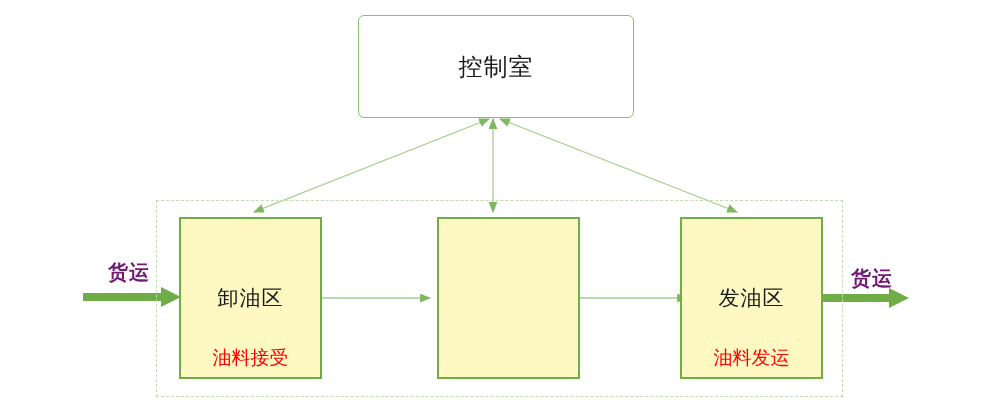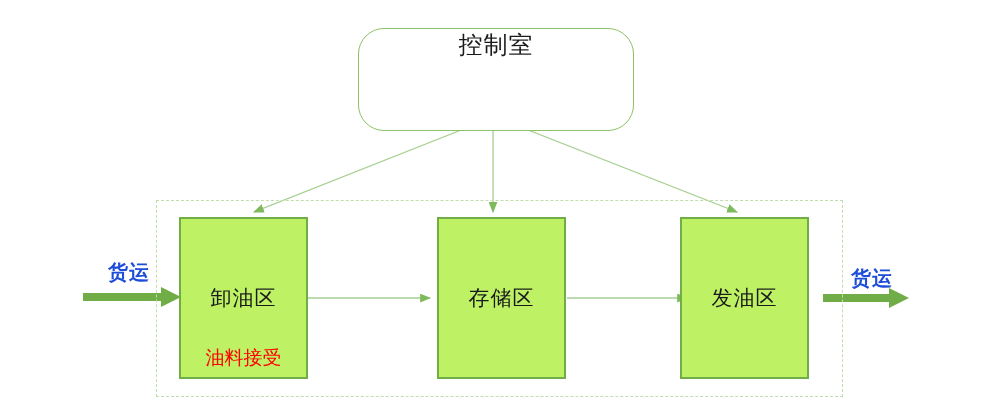--- a/index.html
+++ b/index.html
@@ -19,46 +19,46 @@
     position: absolute;
     left: 0; top: 0;
     width: 989px; height: 416px;
     pointer-events: none;
   }
   .control-room {
     position: absolute;
     left: 358px; top: 15px;
     width: 276px; height: 103px;
     border: 1.5px solid #8cc168;
-    border-radius: 26px;
+    border-radius: 6px;
     background: #ffffff;
     display: flex;
+    align-items: center;
     justify-content: center;
     box-sizing: border-box;
-    margin-top: 13px;
   }
   .control-room-label {
     font-size: 24px;
     color: #1a1a1a;
     letter-spacing: 1px;
   }
   .group-frame {
     position: absolute;
     left: 156px; top: 200px;
     width: 687px; height: 197px;
     border: 1px dashed #bfdeac;
     box-sizing: border-box;
     background: transparent;
   }
   .zone-box {
     position: absolute;
     top: 217px;
-    width: 129px; height: 162px;
+    width: 143px; height: 162px;
     border: 2px solid #70ad47;
-    background: #bef264;
+    background: #fef9c3;
     box-sizing: border-box;
     display: flex;
     align-items: center;
     justify-content: center;
   }
   .zone-1 { left: 179px; }
   .zone-2 { left: 437px; }
   .zone-3 { left: 680px; }
   .zone-label {
     font-size: 21px;
@@ -71,21 +71,21 @@
     bottom: 6px;
     text-align: center;
     font-size: 19px;
     font-weight: normal;
     color: #ff0000;
   }
   .freight-label {
     position: absolute;
     font-size: 20px;
     font-weight: bold;
-    color: #1d4ed8;
+    color: #701a75;
     letter-spacing: 1px;
   }
   .freight-in  { left: 98px;  top: 259px; width: 62px; text-align: center; }
   .freight-out { left: 841px; top: 265px; width: 62px; text-align: center; }
 </style>
 </head>
 <body>
 
 <div class="canvas">
 
@@ -115,23 +115,23 @@
   <div class="control-room">
     <span class="control-room-label">控制室</span>
   </div>
 
   <div class="zone-box zone-1">
     <span class="zone-label">卸油区</span>
     <span class="zone-sublabel">油料接受</span>
   </div>
 
   <div class="zone-box zone-2">
-    <span class="zone-label">存储区</span>
   </div>
 
   <div class="zone-box zone-3">
     <span class="zone-label">发油区</span>
+    <span class="zone-sublabel">油料发运</span>
   </div>
 
   <div class="freight-label freight-in">货运</div>
   <div class="freight-label freight-out">货运</div>
 
 </div>
 
 </body></html>

